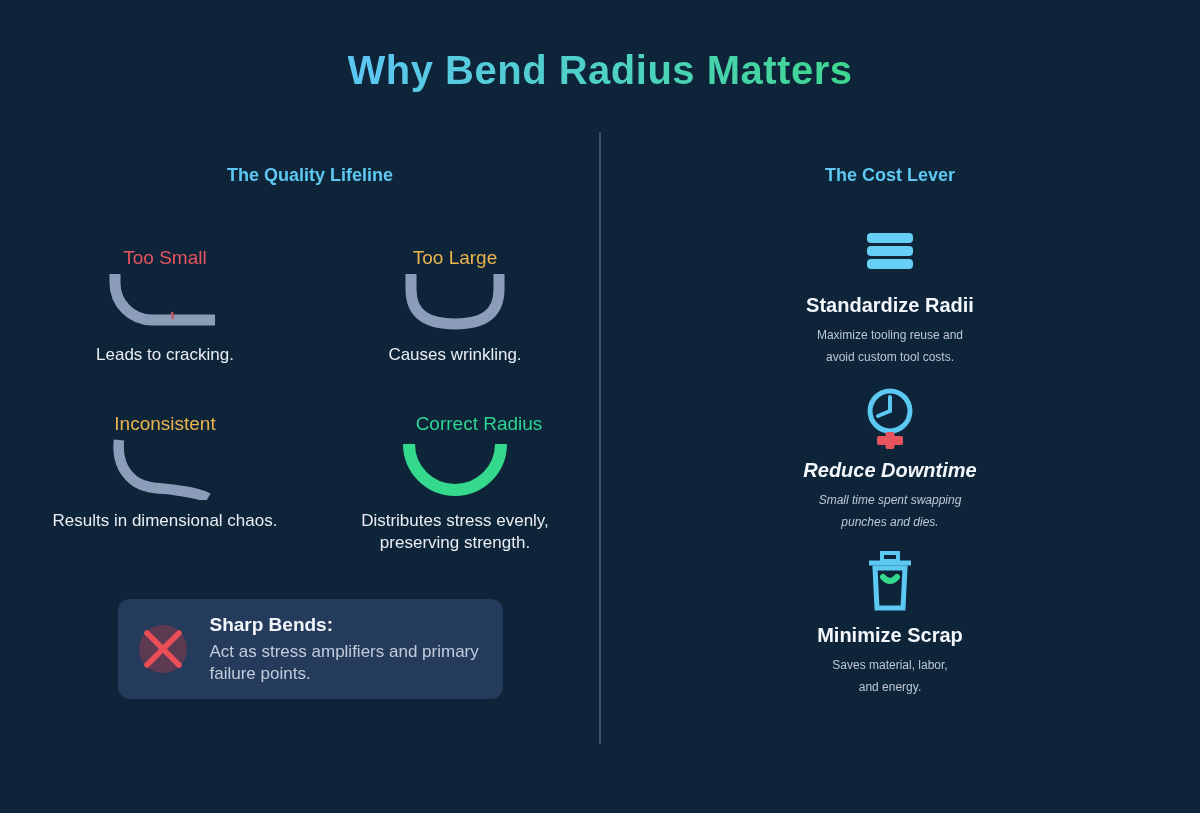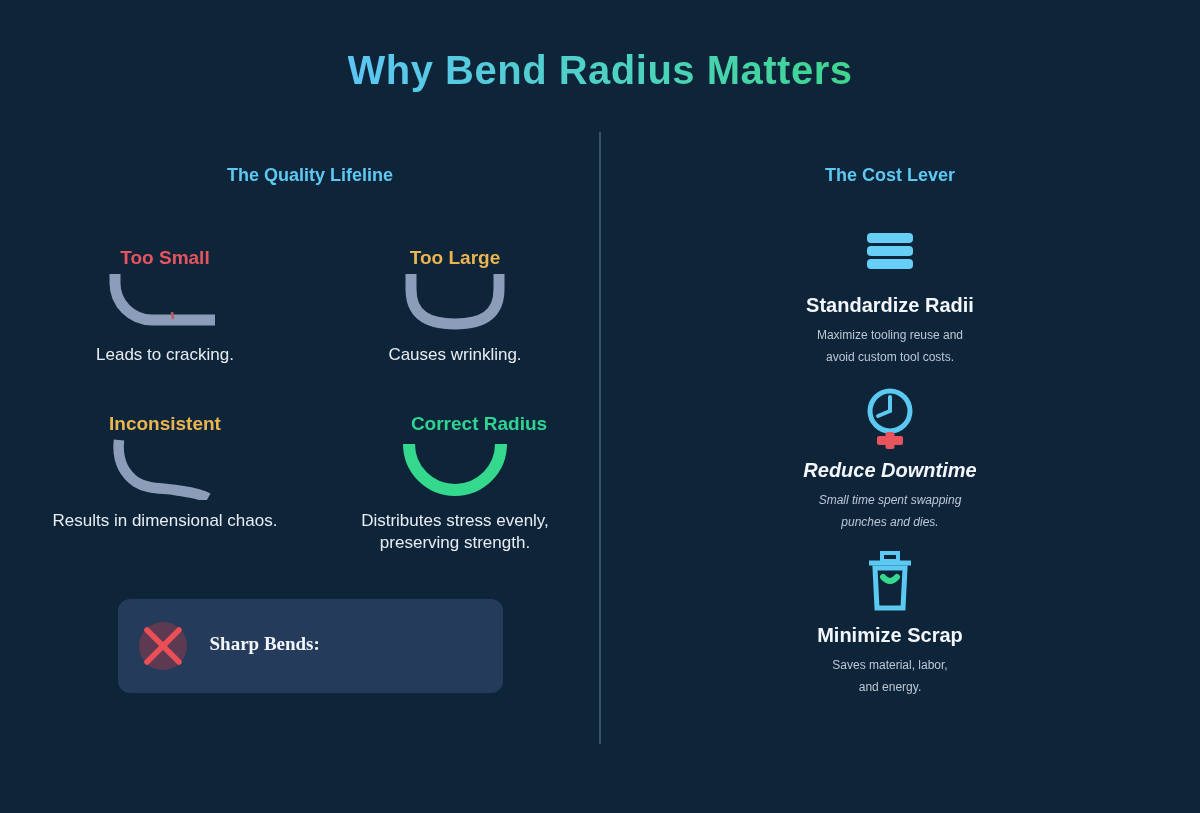--- a/index.html
+++ b/index.html
@@ -21,34 +21,34 @@
   .divider { position:absolute; left:599px; top:132px; width:2px; height:612px; background:#49607b; opacity:0.75; }
 
   .pane { position:absolute; top:132px; width:580px; display:flex; flex-direction:column; align-items:center; }
   .pane-left { left:20px; }
   .pane-right { left:600px; }
   .pane-header { margin-top:26px; font-size:18px; line-height:34px; font-weight:bold; color:#5fc8f2; text-align:center; }
 
   
   .bend-grid { display:grid; grid-template-columns:290px 290px; row-gap:46px; margin-top:54px; }
   .bend-cell { display:flex; flex-direction:column; align-items:center; }
-  .bend-title { font-size:19px; line-height:23px; font-weight:bold; text-align:center; }
+  .bend-title { font-size:19px; line-height:23px; font-weight:normal; text-align:center; }
   .bend-title.red   { color:#e8545e; }
   .bend-title.amber { color:#eab44f; }
   .bend-title.green { color:#2ed492;margin-left:48px; }
   .bend-curve { margin-top:3px; height:62px; }
   .bend-desc { margin-top:10px; font-size:17px; line-height:22px; color:#e9edf3; text-align:center; }
 
   
   .warning-box {
     margin-top:45px; width:385px; min-height:94px; border-radius:12px;
     background:#253b5c; display:flex; align-items:center; padding:14px 18px;
   }
   .warning-icon { flex:0 0 auto; margin-right:20px; }
-  .warning-text { display:flex; flex-direction:column;font-family:Liberation Serif, serif; }
+  .warning-text { display:flex; flex-direction:column; }
   .warning-title { font-size:19px; line-height:24px; font-weight:bold; color:#f3f6fa; margin-bottom:4px; }
   .warning-desc { font-size:17px; line-height:22px; color:#c2ccdb; }
 
   
   .cost-item { display:flex; flex-direction:column; align-items:center; }
   .cost-item-1 { margin-top:41px; }
   .cost-item-2 { margin-top:20px;font-style:italic; }
   .cost-item-3 { margin-top:18px; }
   .cost-icon-1 { height:36px; }
   .cost-icon-2 { height:64px; }
@@ -112,20 +112,24 @@
   </div>
 
   <div class="warning-box">
     <svg class="warning-icon" width="54" height="54" viewBox="0 0 54 54">
       <circle cx="27" cy="27" r="24" fill="#5d3952"></circle>
       <line x1="11" y1="11" x2="43" y2="43" stroke="#ea4f55" stroke-width="5.5" stroke-linecap="round"></line>
       <line x1="43" y1="11" x2="11" y2="43" stroke="#ea4f55" stroke-width="5.5" stroke-linecap="round"></line>
     </svg>
     <div class="warning-text">
       <div class="warning-title">Sharp Bends:</div>
+      <div class="warning-desc">
+        <div>Act as stress amplifiers and primary</div>
+        <div>failure points.</div>
+      </div>
     </div>
   </div>
 </div>
 
 <div class="pane pane-right">
   <div class="pane-header">The Cost Lever</div>
 
   <div class="cost-item cost-item-1">
     <svg class="cost-icon-1" width="50" height="36" viewBox="0 0 50 36">
       <rect x="2" y="0" width="46" height="10" rx="4" fill="#67cff5"></rect>

